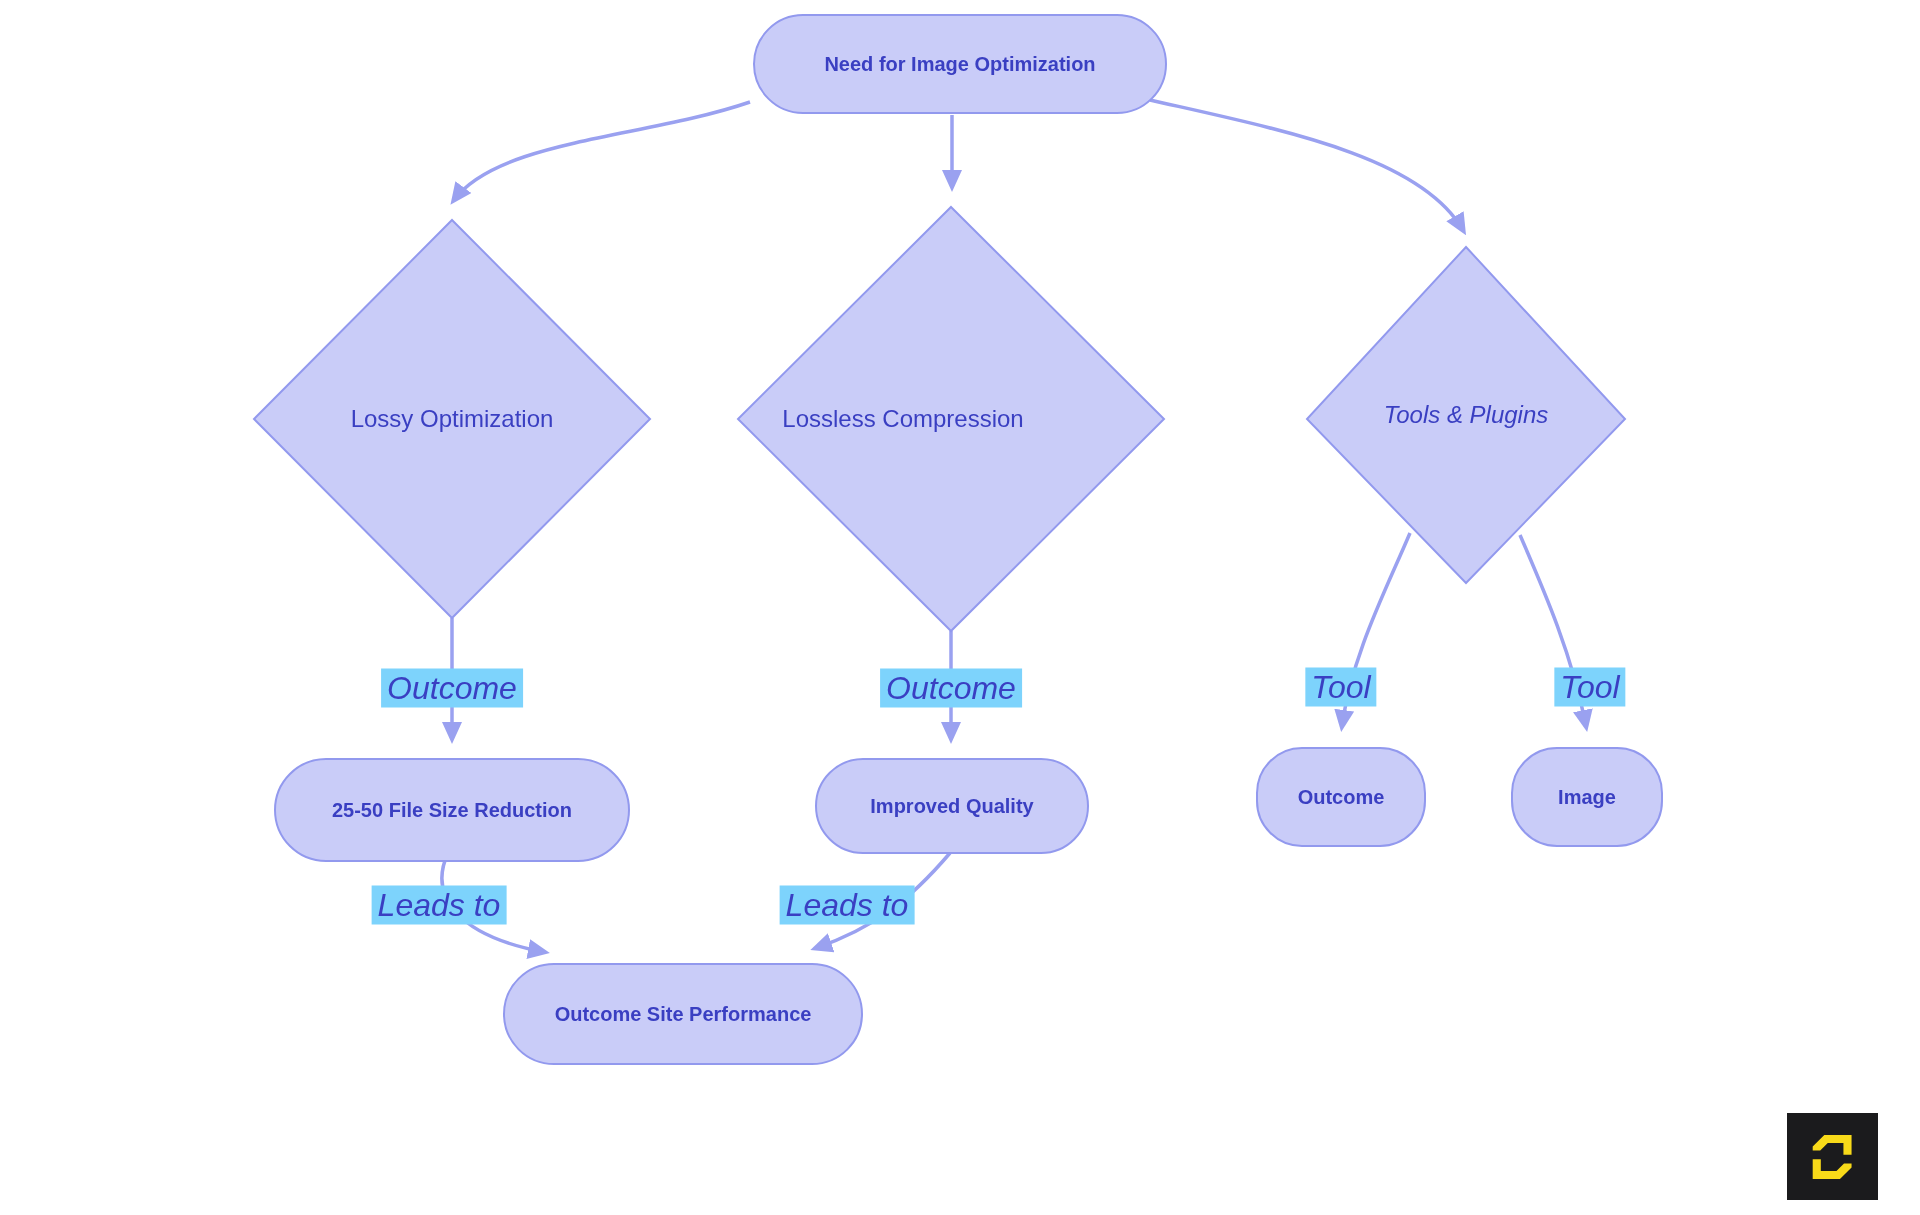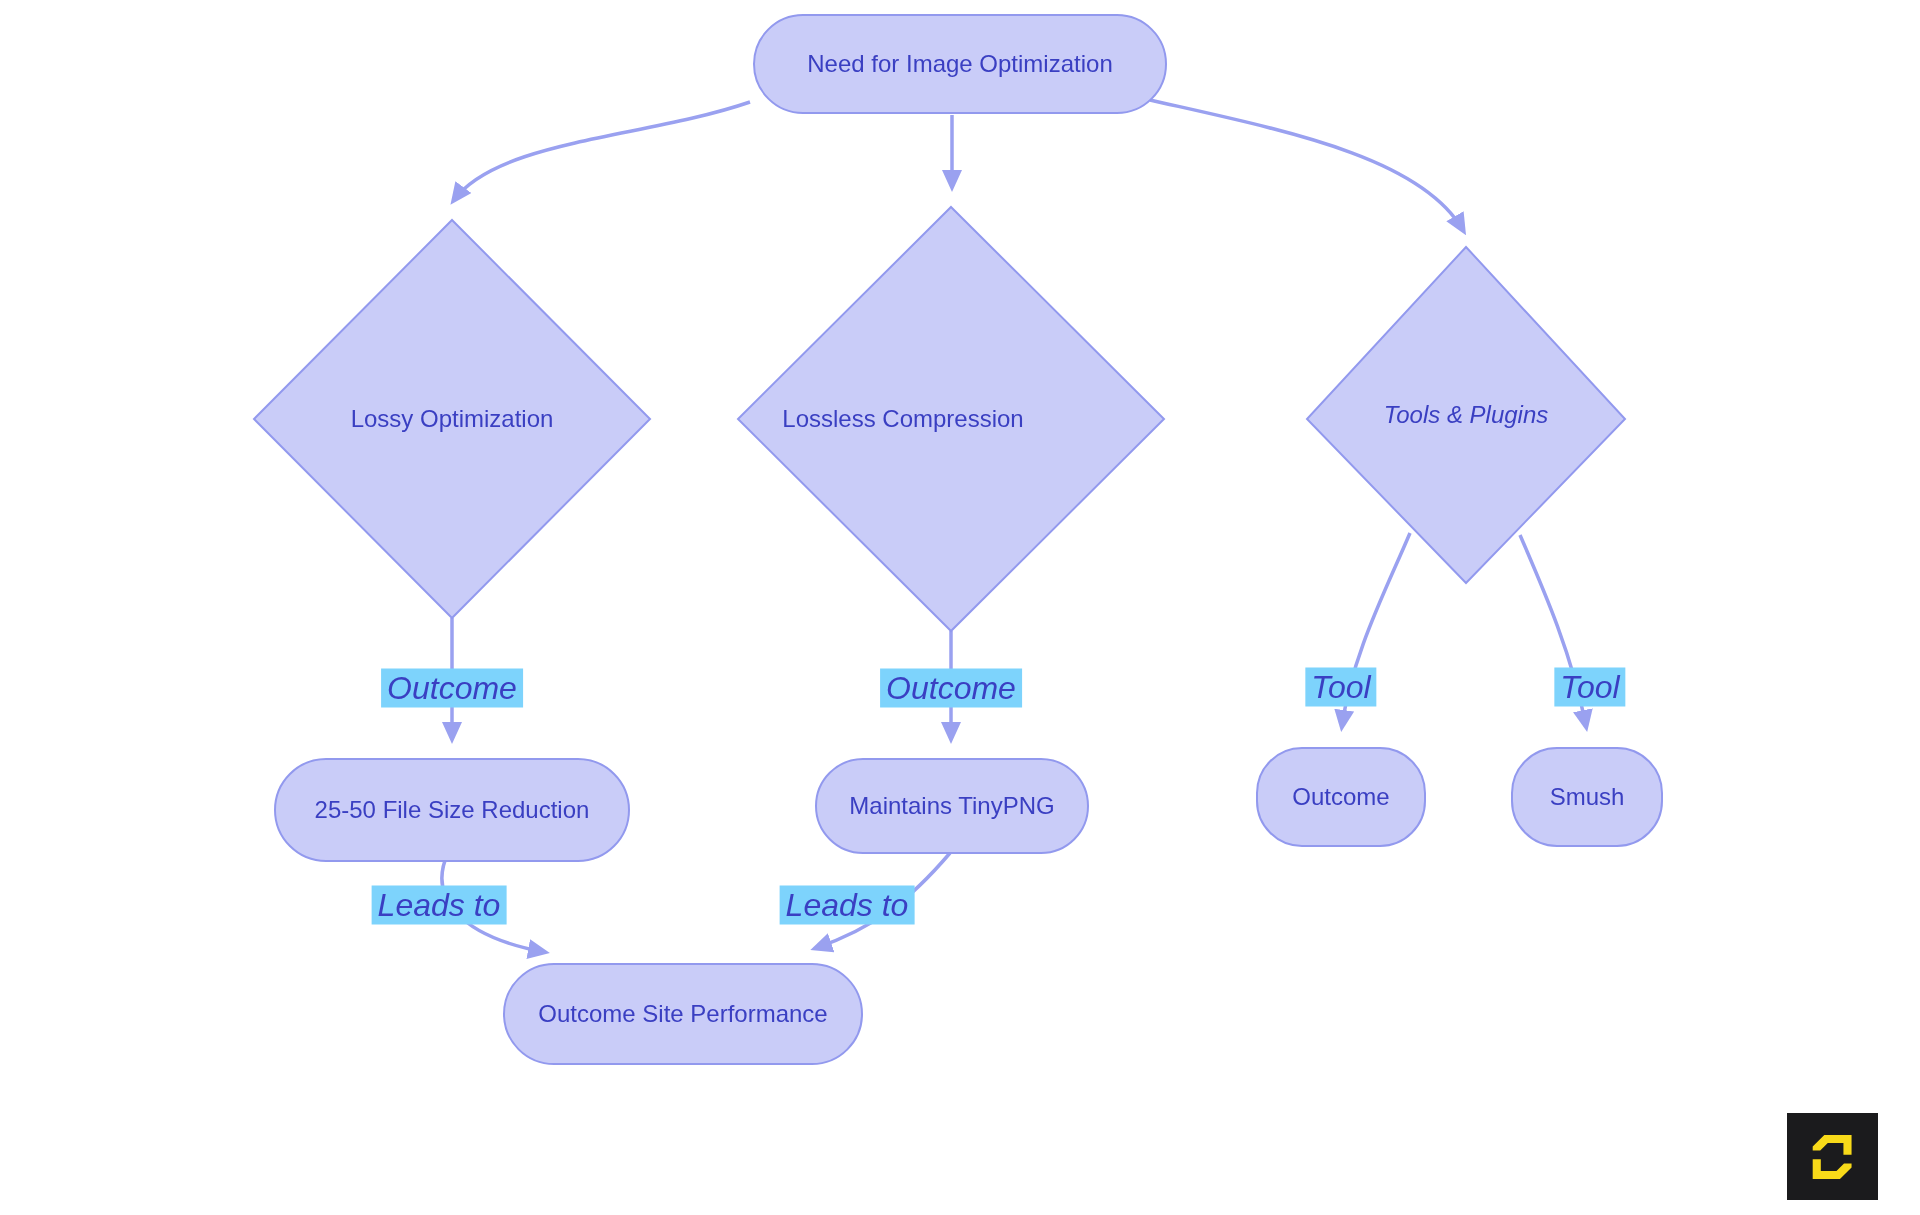--- a/index.html
+++ b/index.html
@@ -13,23 +13,24 @@
   svg.layer{position:absolute;left:0;top:0;width:1920px;height:1215px;}
   .edge{fill:none;stroke:#9aa1f0;stroke-width:3.5px;}
   .diamond{fill:#c9ccf8;stroke:#9299ee;stroke-width:2px;}
   .node{
     position:absolute;
     box-sizing:border-box;
     background:#c9ccf8;
     border:2px solid #9299ee;
     color:#3a3fc2;
     display:flex;align-items:center;justify-content:center;
-    font-size:24px;
+    font-size:20px;
     text-align:center;
     white-space:nowrap;
+    font-weight:bold;
   }
   .stadium{border-radius:52px;}
   .stadium-sm{border-radius:46px;}
   .diamond-label{
     position:absolute;
     transform:translate(-50%,-50%);
     color:#3a3fc2;font-size:24px;white-space:nowrap;
   }
   .edge-label{
     position:absolute;
@@ -72,25 +73,25 @@
 
     <polygon class="diamond" points="452,220 650,419 452,618 254,419"></polygon>
     <polygon class="diamond" points="951,207 1164,419 951,631 738,419"></polygon>
     <polygon class="diamond" points="1466,247 1625,419 1466,583 1307,419"></polygon>
   </svg>
 
   <div class="node stadium" style="left:753px;top:14px;width:414px;height:100px;">Need for Image Optimization</div>
 
   <div class="node stadium" style="left:274px;top:758px;width:356px;height:104px;">25-50 File Size Reduction</div>
 
-  <div class="node stadium" style="left:815px;top:758px;width:274px;height:96px;">Maintains TinyPNG</div>
+  <div class="node stadium" style="left:815px;top:758px;width:274px;height:96px;">Improved Quality</div>
 
   <div class="node stadium-sm" style="left:1256px;top:747px;width:170px;height:100px;">Outcome</div>
 
-  <div class="node stadium-sm" style="left:1511px;top:747px;width:152px;height:100px;">Smush</div>
+  <div class="node stadium-sm" style="left:1511px;top:747px;width:152px;height:100px;">Image</div>
 
   <div class="node stadium" style="left:503px;top:963px;width:360px;height:102px;">Outcome Site Performance</div>
 
   <div class="diamond-label" style="left:452px;top:419px;">Lossy Optimization</div>
   <div class="diamond-label" style="left:903px;top:419px;">Lossless Compression</div>
   <div class="diamond-label" style="left:1466px;top:415px;font-style:italic;">Tools &amp; Plugins</div>
 
   <div class="edge-label" style="left:452px;top:688px;">Outcome</div>
   <div class="edge-label" style="left:951px;top:688px;">Outcome</div>
   <div class="edge-label" style="left:1341px;top:687px;">Tool</div>

